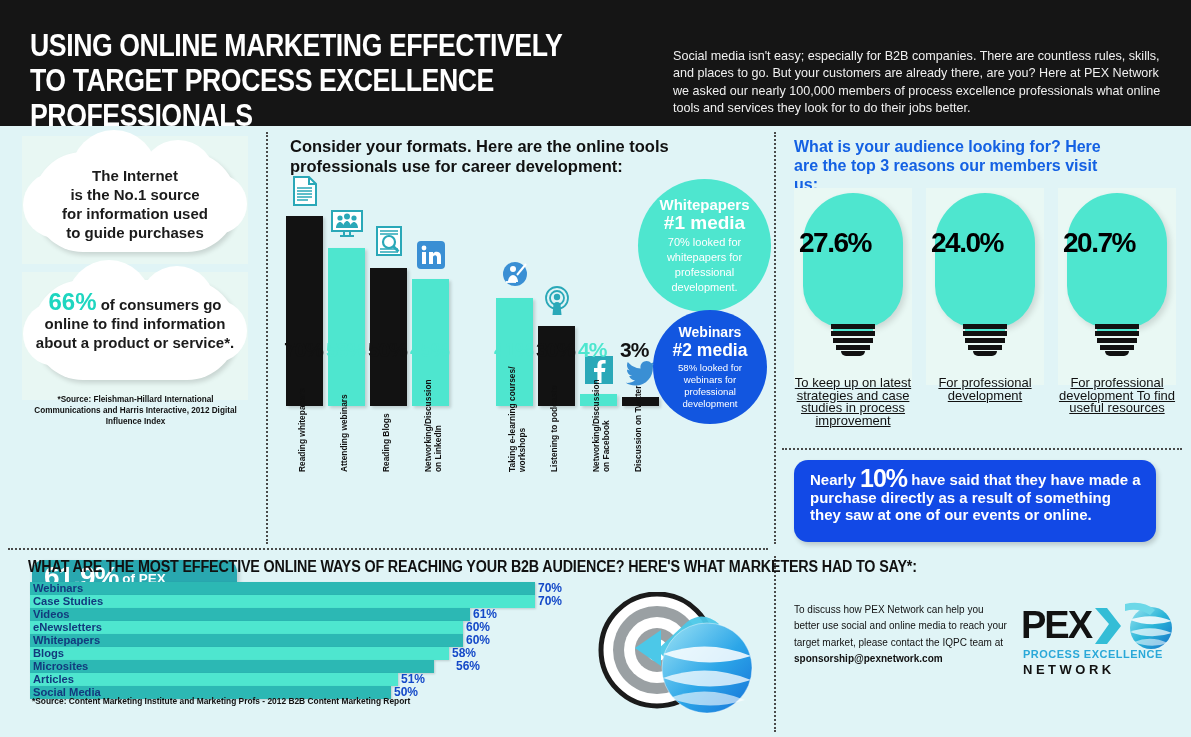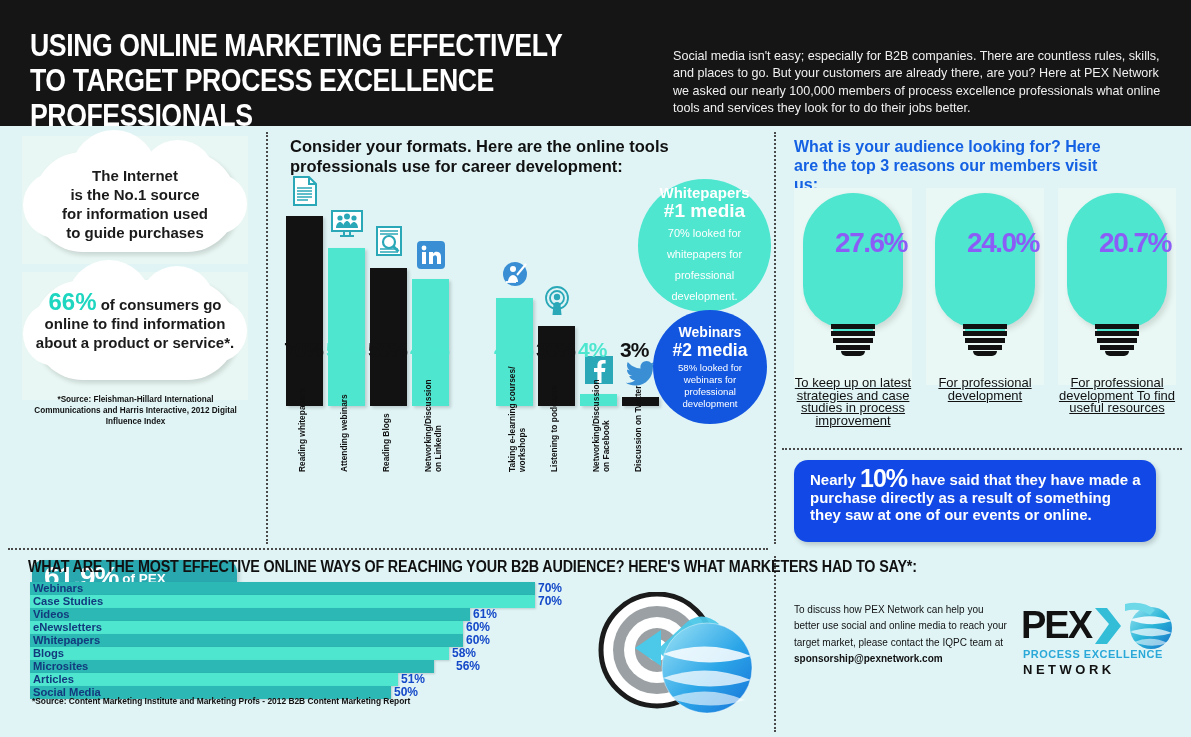--- a/index.html
+++ b/index.html
@@ -89,21 +89,21 @@
     position:absolute;border-radius:50%;color:#fff;text-align:center;
     display:flex;flex-direction:column;align-items:center;justify-content:center;
     box-sizing:border-box;
   }
   .circ.one{left:370px;top:53px;width:133px;height:133px;background:#4ee6cf;}
   .circ.two{left:385px;top:184px;width:114px;height:114px;background:#1256e0;}
   .circ .t1{font-size:15px;font-weight:bold;line-height:16px;}
   .circ .t2{font-size:19px;font-weight:bold;line-height:20px;margin-bottom:2px;}
   .circ.two .t1{font-size:14px;}
   .circ.two .t2{font-size:17.5px;}
-  .circ .t3{font-size:11px;line-height:21px;padding:0 8px;}
+  .circ .t3{font-size:11px;line-height:15px;padding:0 8px;}
   .circ.two .t3{font-size:9.6px;line-height:12px;}
 
   
   .right-col{left:776px;top:126px;width:415px;height:424px;}
   .right-title{
     position:absolute;left:18px;top:11px;width:330px;
     font-size:16px;font-weight:bold;color:#1461e3;line-height:19px;
   }
   .bulb-card{position:absolute;top:62px;width:118px;height:197px;background:#e9f8f4;}
   .bulb{position:relative;width:108px;height:165px;margin:5px auto 0;}
@@ -111,22 +111,22 @@
     position:absolute;left:4px;top:0;width:100px;height:135px;
     background:#4ee6cf;border-radius:50px 50px 42px 42px;
     box-shadow:3px 3px 6px rgba(0,0,0,.13);
   }
   .bulb-neck{
     position:absolute;left:34px;top:118px;width:40px;height:20px;background:#4ee6cf;
   }
   .bulb-base{position:absolute;left:32px;top:131px;width:44px;height:32px;}
   .bulb-base div{position:absolute;left:0;width:44px;background:#111;}
   .bulb-pct{
-    position:absolute;left:0;top:34px;width:108px;text-align:right;
-    color:#8b5cf6;font-size:28px;font-weight:bold;letter-spacing:-1.5px;
+    position:absolute;left:0;top:34px;width:108px;text-align:left;
+    color:#000000;font-size:28px;font-weight:bold;letter-spacing:-1.5px;
     font-family:"Liberation Sans Narrow","Liberation Sans",sans-serif;z-index:4;
   }
   .bulb-cap{
     position:absolute;top:251px;width:126px;text-align:center;
     font-size:13px;line-height:12.6px;color:#111;text-decoration:underline;
   }
   .blue-box{
     position:absolute;left:18px;top:334px;width:362px;height:82px;
     background:#1249e6;border-radius:14px;color:#fff;
     padding:10px 14px 0 16px;box-sizing:border-box;

